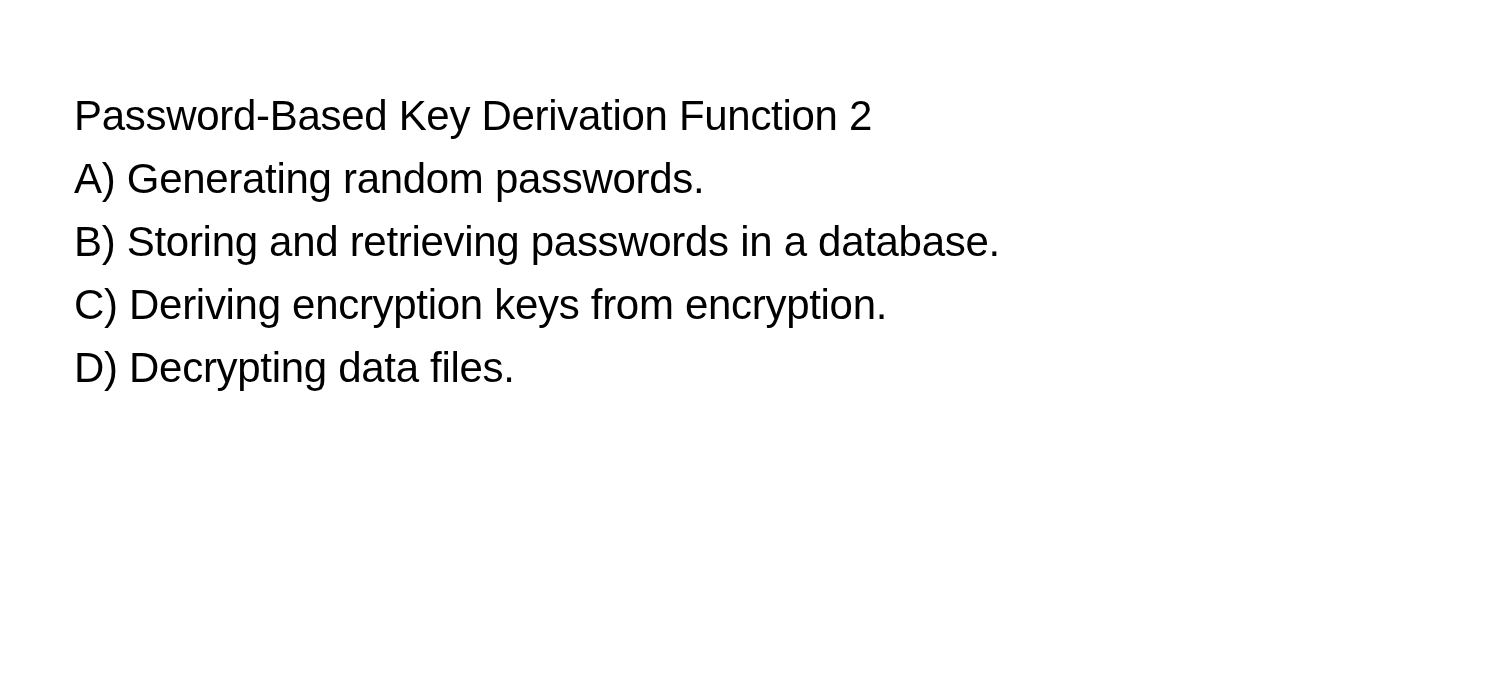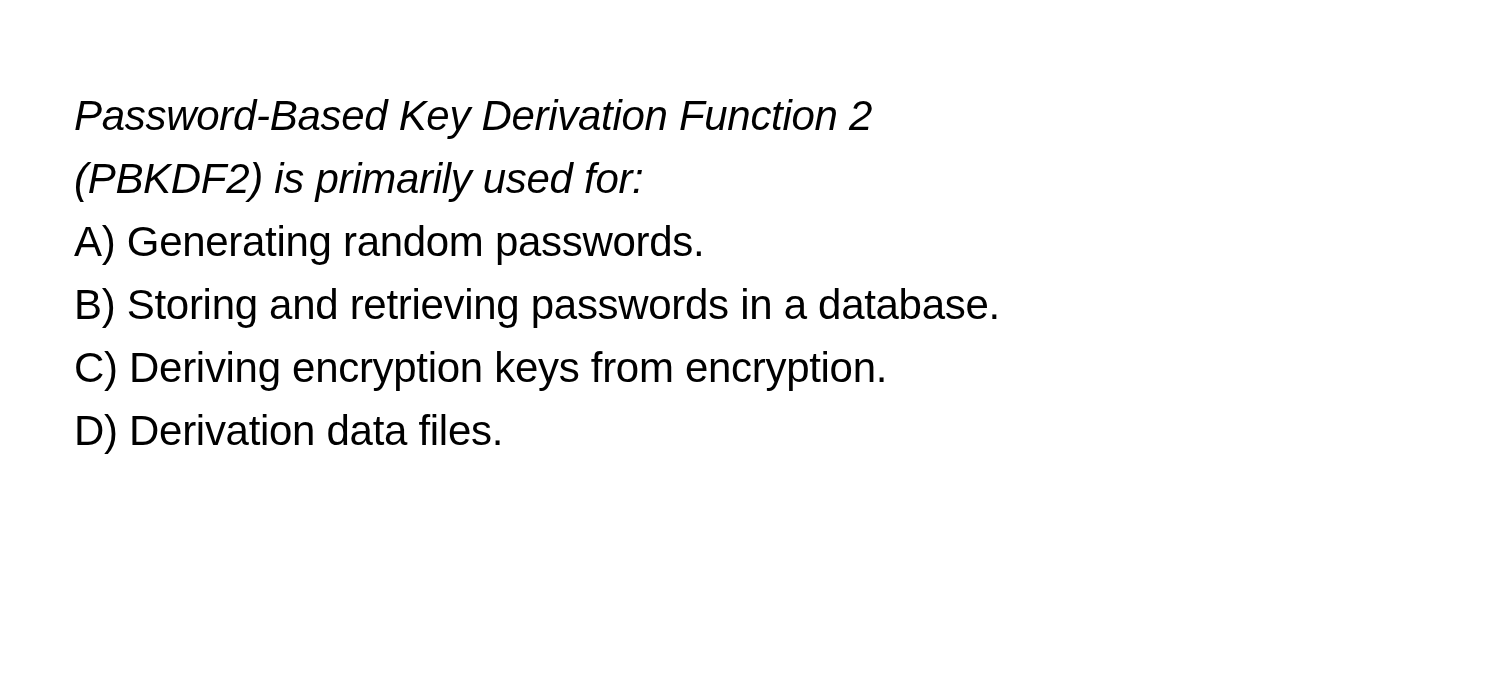--- a/index.html
+++ b/index.html
@@ -13,29 +13,27 @@
       width: 1500px;
       height: 688px;
       padding: 84px 74px;
       color: #000000;
       font-size: 42px;
       line-height: 1.5;
       letter-spacing: -0.3px;
     }
     .question {
       margin-bottom: 0;
-      font-style: italic;
     }
     .option {
       margin-bottom: 0;
     }
   </style>
 </head>
 <body>
 
 <div class="question">
   <div>Password-Based Key Derivation Function 2</div>
-  <div>(PBKDF2) is primarily used for:</div>
 </div>
 <div class="option">A) Generating random passwords.</div>
 <div class="option">B) Storing and retrieving passwords in a database.</div>
 <div class="option">C) Deriving encryption keys from encryption.</div>
-<div class="option">D) Derivation data files.</div>
+<div class="option">D) Decrypting data files.</div>
 
 </body></html>

